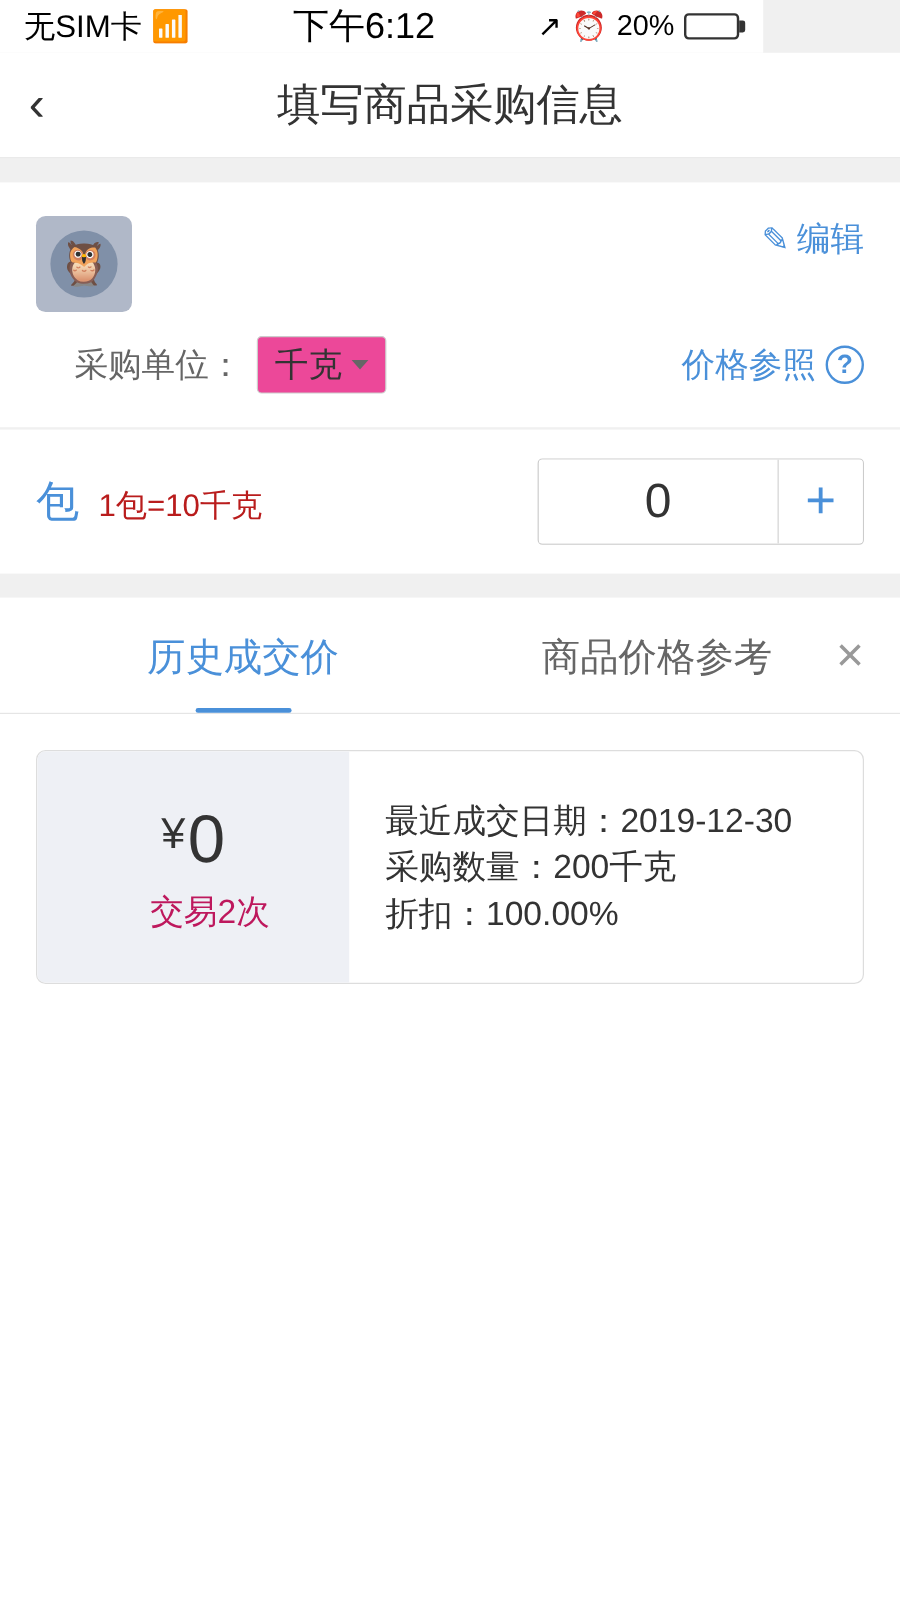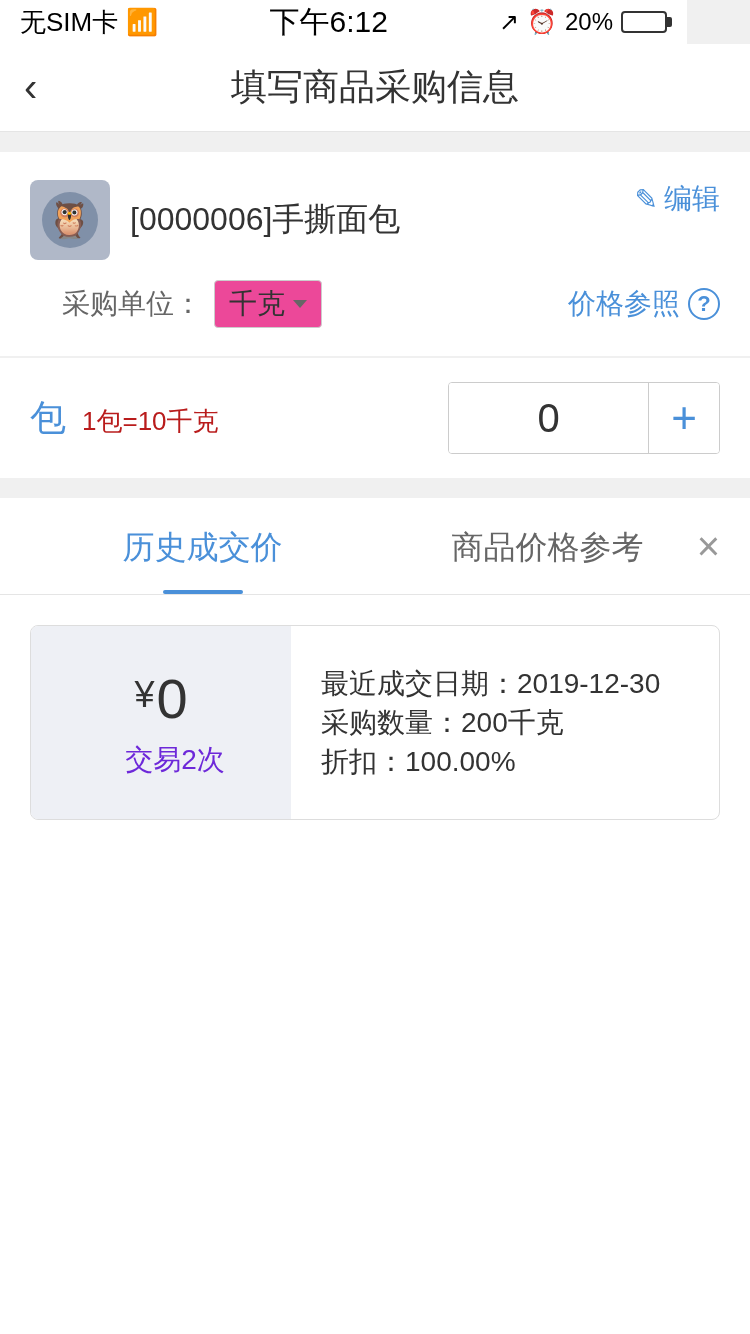--- a/index.html
+++ b/index.html
@@ -7,21 +7,21 @@
     body {
       width: 750px;
       min-height: 1334px;
       font-family: -apple-system, "PingFang SC", "Helvetica Neue", Arial, sans-serif;
       background: #f0f0f0;
       overflow-x: hidden;
     }
 
     
     .status-bar {
-      width: 687px;
+      width: 636px;
       height: 44px;
       background: #fff;
       display: flex;
       align-items: center;
       justify-content: space-between;
       padding: 0 20px;
       font-size: 28px;
     }
     .status-left {
       display: flex;
@@ -326,21 +326,21 @@
       display: flex;
       align-items: flex-start;
       gap: 2px;
     }
     .price-yen {
       font-size: 36px;
       margin-top: 8px;
     }
     .price-count {
       font-size: 28px;
-      color: #6d28d9;
+      color: #be185d;
       margin-top: 10px;
       margin-left: 28px;
     }
     .price-card-right {
       flex: 1;
       padding: 36px 30px;
       display: flex;
       flex-direction: column;
       justify-content: center;
     }
@@ -379,21 +379,20 @@
   <div class="nav-back">‹</div>
   <div class="nav-title">填写商品采购信息</div>
 </div>
 
 <div class="product-card">
   <div class="product-header">
     <div class="product-left">
       <div class="product-logo">
         <div class="owl-icon">🦉</div>
       </div>
-      <div class="product-name">[0000006]手撕面包</div>
     </div>
     <div class="product-edit">
       <span>✎</span>
       <span>编辑</span>
     </div>
   </div>
   <div class="product-unit-row">
     <div class="unit-left">
       <span>采购单位：</span>
       <div class="unit-select">

